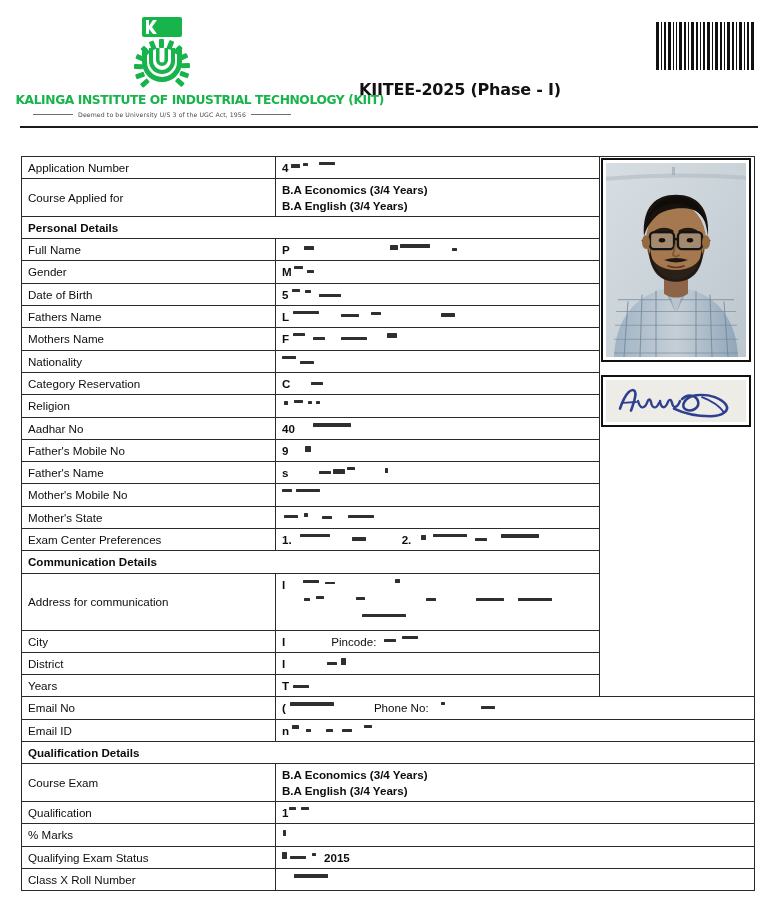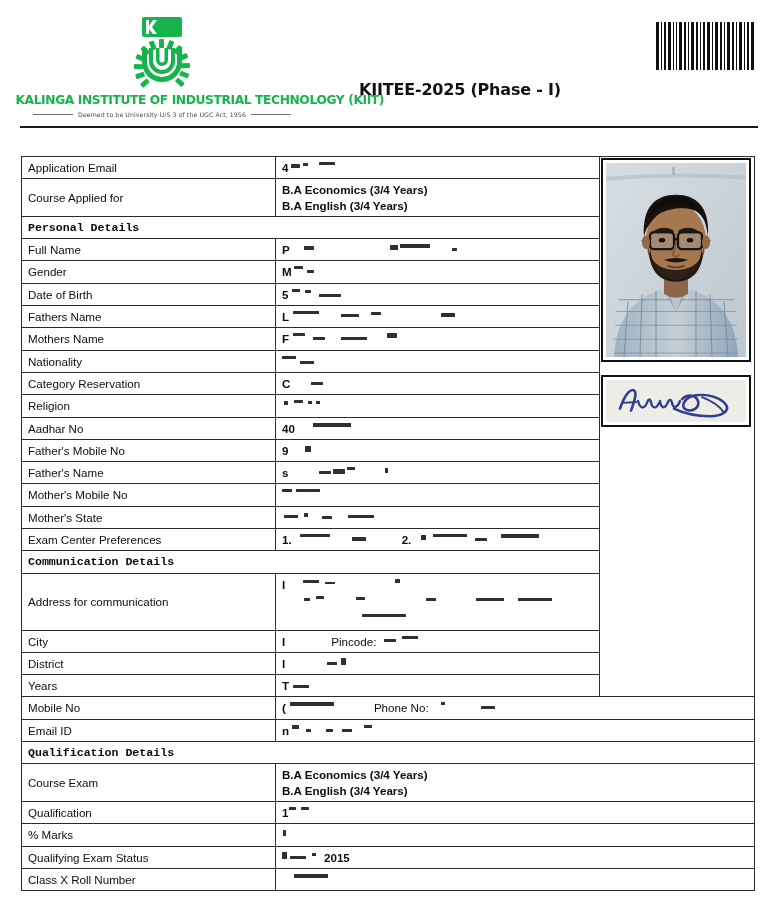--- a/index.html
+++ b/index.html
@@ -47,21 +47,21 @@
     background:#fff;
   }
   col.c-label{width:254px;}
   col.c-value{width:324px;}
   col.c-side{width:155px;}
 
   td.label{font-size:11.6px;color:#0d0d0d;}
   td.value{font-weight:bold;font-size:11.6px;color:#0d0d0d;}
   td.section{
     background:#c3c3c3;font-weight:bold;font-size:11.2px;
-    padding:4px 6px;color:#0b0b0b;font-family:Liberation Mono, monospace;
+    padding:4px 6px;color:#0b0b0b;
   }
   td.noborder-side{border:none;background:transparent;padding:0;}
 
   .r-tall{height:32px;}
   .r-norm{height:16.5px;}
   .r-addr{height:54px;}
 
   
   .redact{display:inline-block;position:relative;vertical-align:baseline;
           height:10px;overflow:hidden;}
@@ -169,21 +169,21 @@
   <div class="sheet">
     <table class="form">
       <colgroup>
           <col class="c-label">
           <col class="c-value">
           <col class="c-side">
         </colgroup>
       <tbody>
 
         <tr class="r-norm">
-          <td class="label">Application Email</td>
+          <td class="label">Application Number</td>
           <td class="value">
             <span class="lead">4</span><span class="redact" style="width:52px;margin-left:1px;"><i style="left:2px;top:2px;width:9px;height:4px;"></i><i style="left:14px;top:1px;width:5px;height:3px;"></i><i style="left:30px;top:0px;width:16px;height:3px;"></i></span>
           </td>
           <td class="noborder-side" rowspan="22"></td>
         </tr>
 
         <tr class="r-tall">
           <td class="label">Course Applied for</td>
           <td class="value">
             <div>B.A Economics (3/4 Years)</div>
@@ -321,21 +321,21 @@
         </tr>
 
         <tr class="r-norm">
           <td class="label">Years</td>
           <td class="value" colspan="2">
             <span class="lead">T</span><span class="redact" style="width:50px;margin-left:2px;"><i style="left:2px;top:5px;width:16px;height:3px;"></i></span>
           </td>
         </tr>
 
         <tr class="r-norm">
-          <td class="label">Mobile No</td>
+          <td class="label">Email No</td>
           <td class="value" colspan="2">
             <span class="lead">(</span><span class="redact" style="width:86px;margin-left:2px;"><i style="left:2px;top:0px;width:44px;height:4px;"></i></span><span style="font-weight:normal;">Phone No:</span><span class="redact" style="width:100px;margin-left:8px;"><i style="left:4px;top:0px;width:4px;height:3px;"></i><i style="left:44px;top:4px;width:14px;height:3px;"></i></span>
           </td>
         </tr>
 
         <tr class="r-norm">
           <td class="label">Email ID</td>
           <td class="value" colspan="2">
             <span class="lead">n</span><span class="redact" style="width:140px;margin-left:1px;"><i style="left:2px;top:0px;width:7px;height:4px;"></i><i style="left:16px;top:4px;width:5px;height:3px;"></i><i style="left:36px;top:4px;width:7px;height:3px;"></i><i style="left:52px;top:4px;width:10px;height:3px;"></i><i style="left:74px;top:0px;width:8px;height:3px;"></i></span>
           </td>

